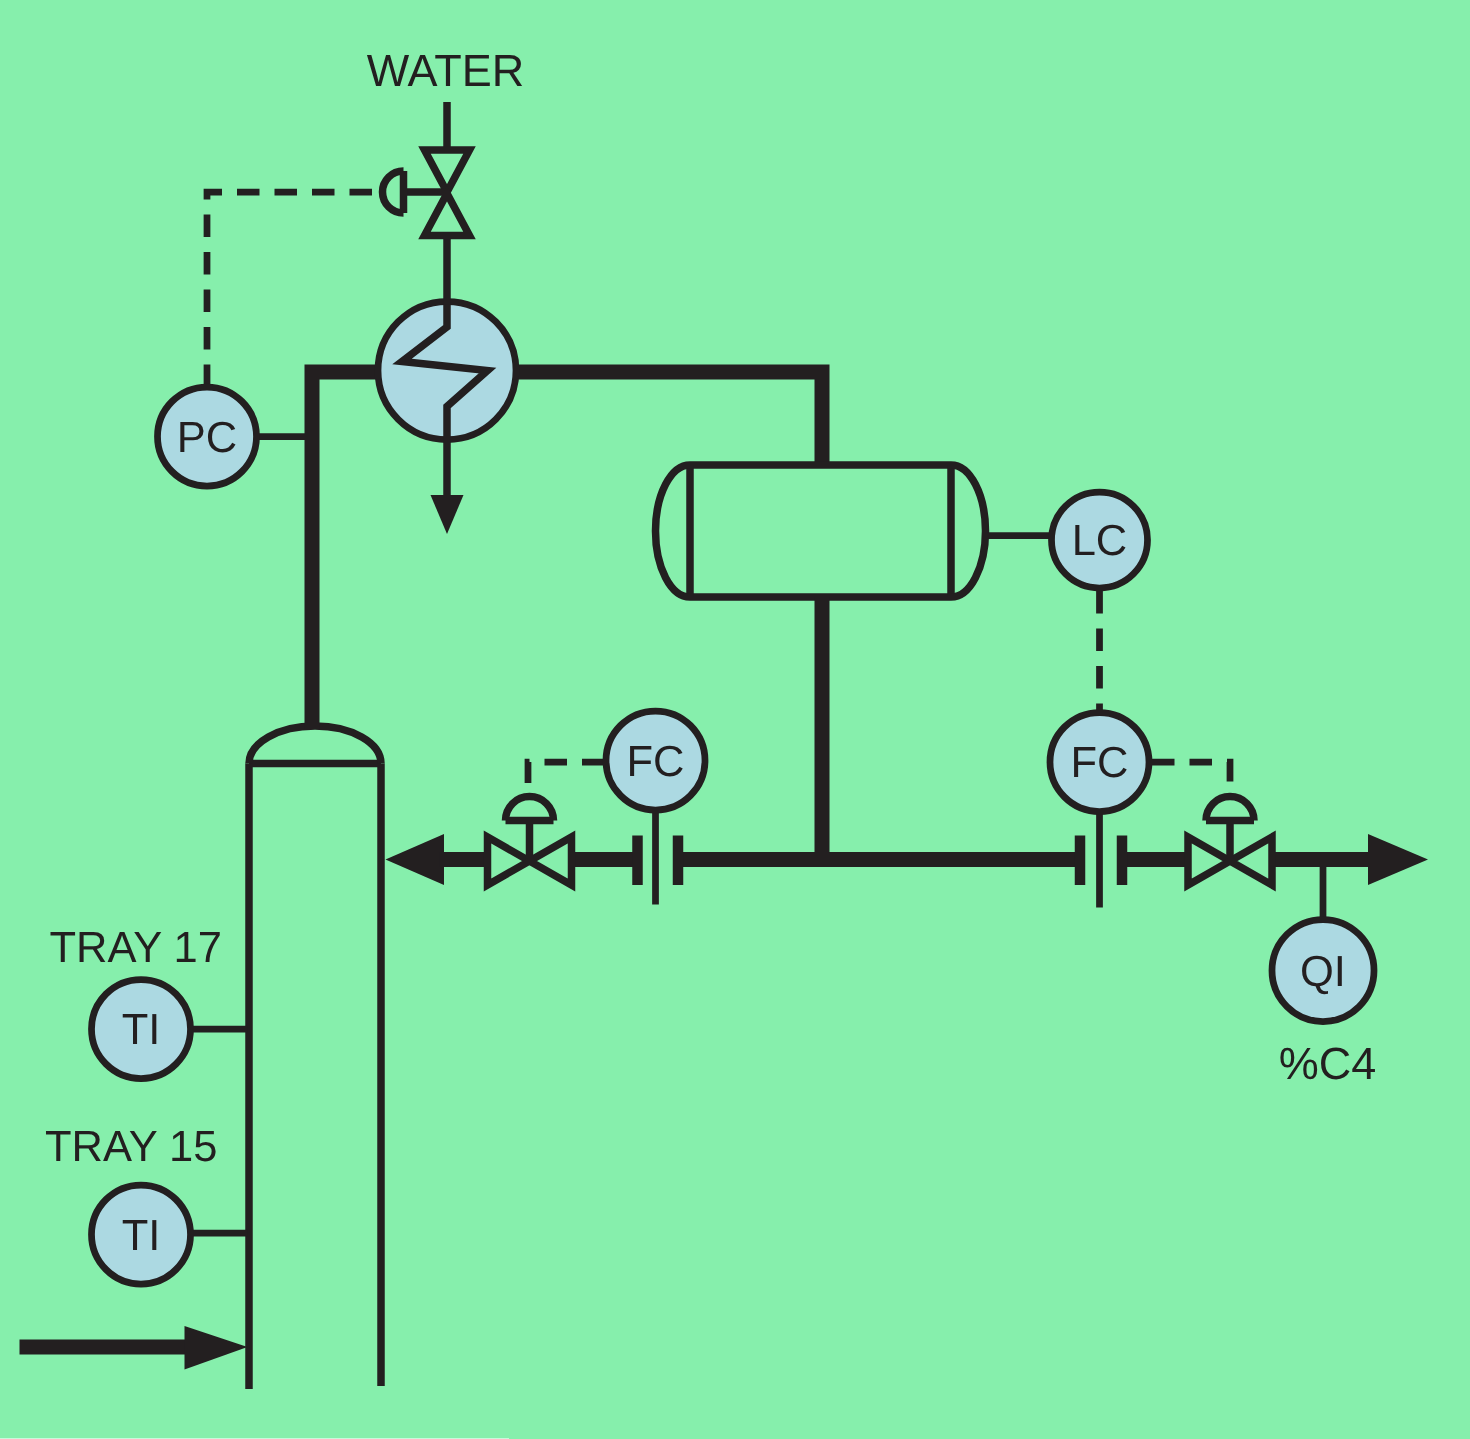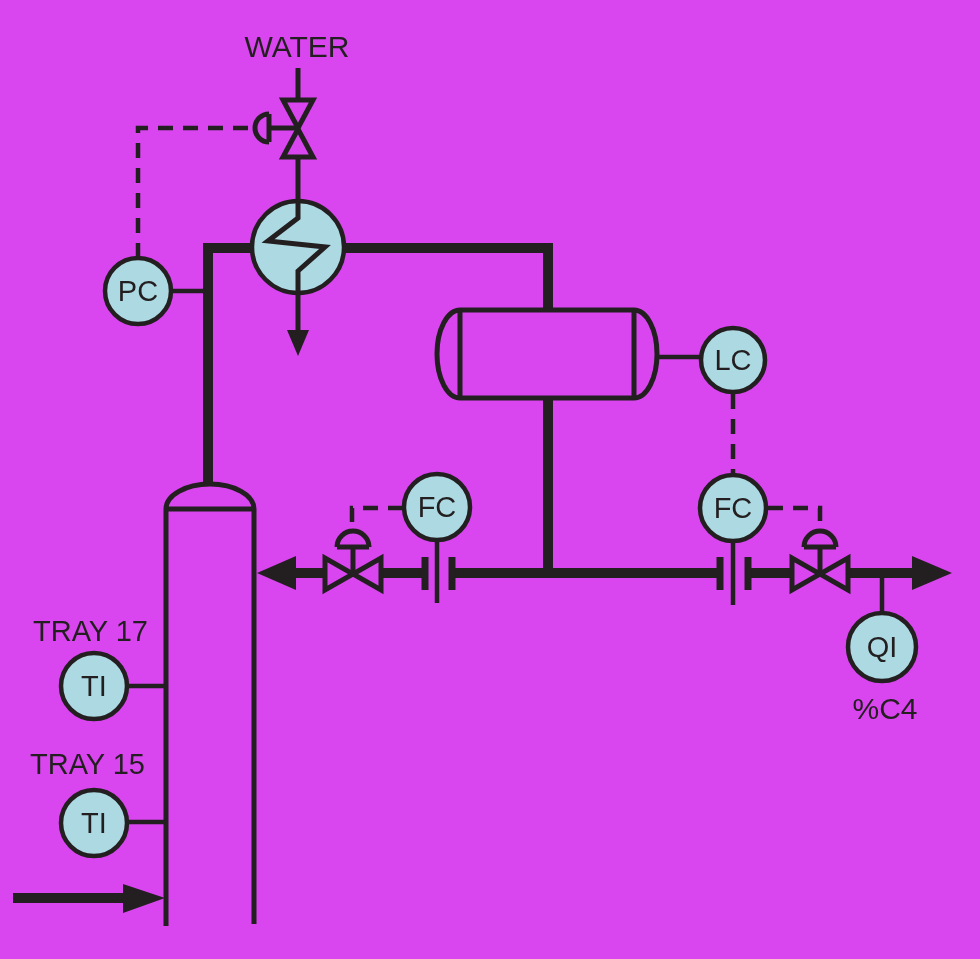--- a/index.html
+++ b/index.html
@@ -1,19 +1,19 @@
 <!DOCTYPE html>
 <html><head>
 <meta charset="utf-8">
 <style>
   html,body{margin:0;padding:0;background:#ffffff;}
   #stage{
     position:relative;
     width:980px;height:959px;
-    background:#d946ef;
+    background:#86efac;
     overflow:hidden;
     font-family:"Liberation Sans",sans-serif;
   }
   svg{display:block;}
   .pipe{stroke:#231f20;stroke-width:10;fill:none;}
   .thin{stroke:#231f20;stroke-width:4.5;fill:none;}
   .med{stroke:#231f20;stroke-width:5;fill:none;}
   .bar{stroke:#231f20;stroke-width:7;fill:none;}
   .dash{stroke:#231f20;stroke-width:4.5;fill:none;stroke-dasharray:15 10;}
   .bubble{fill:#acd9e2;stroke:#231f20;stroke-width:4.5;}

